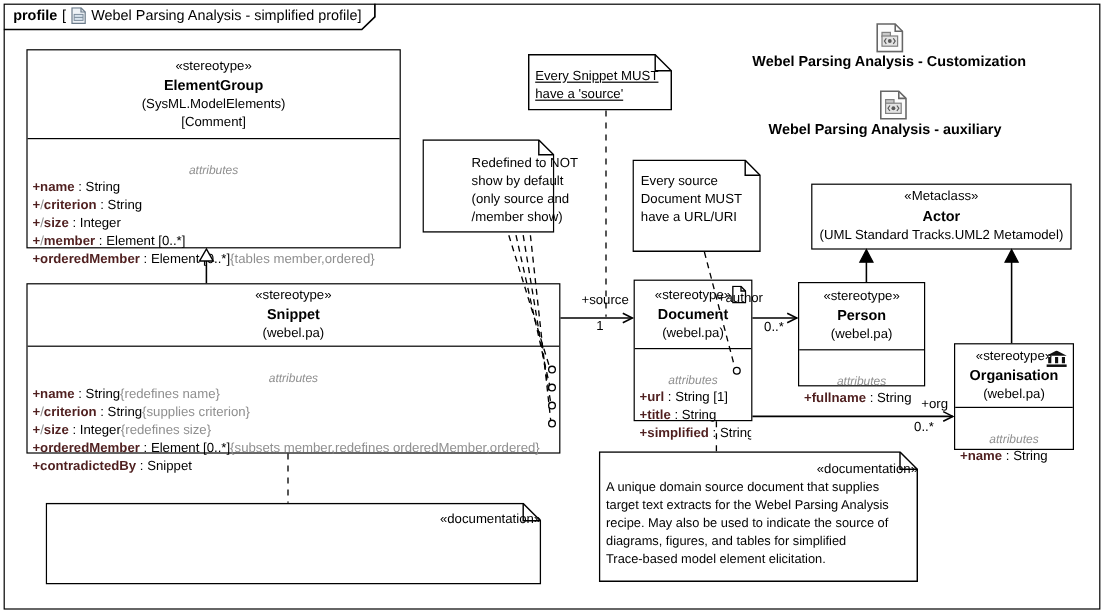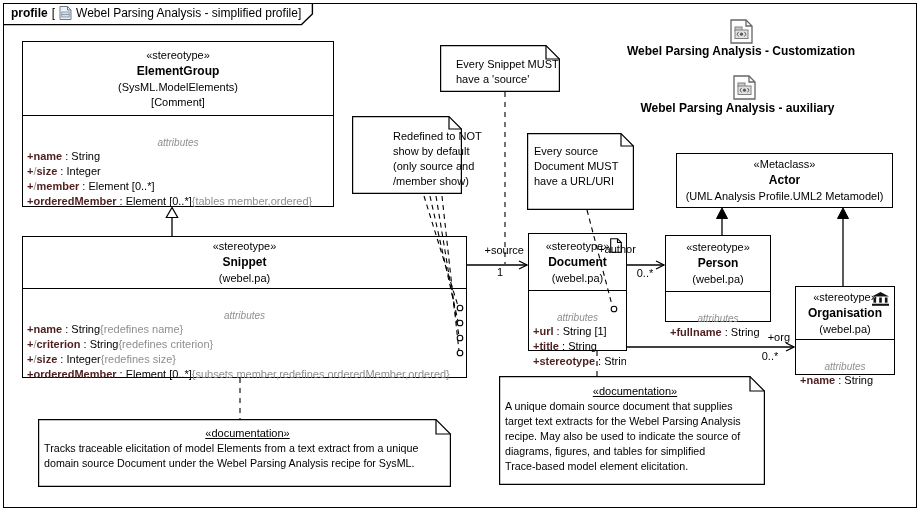--- a/index.html
+++ b/index.html
@@ -17,21 +17,21 @@
   .cls-qual{font-size:11px;line-height:15px;}
   .cls-attrs{border-top:1.2px solid #000;padding:1px 4px 0 4px;overflow:hidden;}
   .attrs-label{font-size:10px;font-style:italic;color:var(--muted,#8f8f8f);text-align:center;line-height:13px;margin-top:19px;}
   .attr-row{font-size:11px;line-height:15px;white-space:nowrap;}
   .tok-m{color:var(--attr-color,#4f1f1f);font-weight:bold;}
   .tok-b{color:#000;}
   .tok-g{color:var(--muted,#8f8f8f);}
   .note{z-index:2;}
   .note-bg{position:absolute;left:0;top:0;}
   .note-text{position:relative;font-size:11px;line-height:15px;white-space:nowrap;}
-  .doc-stereo{font-size:11px;line-height:15px;text-align:center;text-decoration:underline;}
+  .doc-stereo{font-size:11px;line-height:15px;text-align:right;}
   .doc-lines{font-size:10.7px;line-height:15px;white-space:nowrap;}
   .edge-label{font-size:11px;line-height:13px;white-space:nowrap;z-index:3;}
   .shortcut-label{font-size:12px;font-weight:bold;text-align:center;white-space:nowrap;z-index:2;}
   #connectors{left:0;top:0;z-index:4;pointer-events:none;}
 </style>
 </head>
 <body>
 
 <div class="abs frame"></div>
 
@@ -54,60 +54,62 @@
   <div class="cls-hdr" style="height:73px;">
     <div class="cls-stereo">«stereotype»</div>
     <div class="cls-name">ElementGroup</div>
     <div class="cls-qual">(SysML.ModelElements)</div>
     <div class="cls-qual">[Comment]</div>
   </div>
   <div class="cls-attrs">
     <div class="attrs-label">attributes</div>
     <div>
         <div class="attr-row"><span class="tok-m">+name</span><span class="tok-b"> : String</span></div>
+        <div class="attr-row"><span class="tok-m">+</span><span class="tok-g">/</span><span class="tok-m">criterion</span><span class="tok-b"> : String</span></div>
         <div class="attr-row"><span class="tok-m">+</span><span class="tok-g">/</span><span class="tok-m">size</span><span class="tok-b"> : Integer</span></div>
         <div class="attr-row"><span class="tok-m">+</span><span class="tok-g">/</span><span class="tok-m">member</span><span class="tok-b"> : Element [0..*]</span></div>
         <div class="attr-row"><span class="tok-m">+orderedMember</span><span class="tok-b"> : Element [0..*]</span><span class="tok-g">{tables member,ordered}</span></div>
       </div>
   </div>
 </div>
 
 <div class="abs uml-class" style="left:22px;top:236px;width:445px;height:142px;">
   <div class="cls-hdr" style="height:51px;">
     <div class="cls-stereo">«stereotype»</div>
     <div class="cls-name">Snippet</div>
     <div class="cls-qual">(webel.pa)</div>
   </div>
   <div class="cls-attrs">
     <div class="attrs-label">attributes</div>
     <div>
         <div class="attr-row"><span class="tok-m">+name</span><span class="tok-b"> : String</span><span class="tok-g">{redefines name}</span></div>
-        <div class="attr-row"><span class="tok-m">+</span><span class="tok-g">/</span><span class="tok-m">criterion</span><span class="tok-b"> : String</span><span class="tok-g">{redefines criterion}</span></div>
+        <div class="attr-row"><span class="tok-m">+</span><span class="tok-g">/</span><span class="tok-m">criterion</span><span class="tok-b"> : String</span><span class="tok-g">{supplies criterion}</span></div>
         <div class="attr-row"><span class="tok-m">+</span><span class="tok-g">/</span><span class="tok-m">size</span><span class="tok-b"> : Integer</span><span class="tok-g">{redefines size}</span></div>
         <div class="attr-row"><span class="tok-m">+orderedMember</span><span class="tok-b"> : Element [0..*]</span><span class="tok-g">{subsets member,redefines orderedMember,ordered}</span></div>
+        <div class="attr-row"><span class="tok-m">+contradictedBy</span><span class="tok-b"> : Snippet</span></div>
       </div>
   </div>
 </div>
 
 <div class="abs uml-class" style="left:528px;top:233px;width:99px;height:118px;">
   <div class="cls-hdr" style="height:56px;">
     <svg class="abs" style="right:4px;top:4px;" width="12" height="15" viewBox="0 0 12 15">
       <path d="M0.7,0.7 H7.5 L11.3,4.5 V14.3 H0.7 Z" fill="#fff" stroke="#000" stroke-width="1.1"></path>
       <path d="M7.5,0.7 V4.5 H11.3" fill="none" stroke="#000" stroke-width="1.1"></path>
     </svg>
     <div class="cls-stereo">«stereotype»</div>
     <div class="cls-name">Document</div>
     <div class="cls-qual">(webel.pa)</div>
   </div>
   <div class="cls-attrs">
     <div class="attrs-label">attributes</div>
     <div>
         <div class="attr-row"><span class="tok-m">+url</span><span class="tok-b"> : String [1]</span></div>
         <div class="attr-row"><span class="tok-m">+title</span><span class="tok-b"> : String</span></div>
-        <div class="attr-row"><span class="tok-m">+stereotype</span><span class="tok-b"> : String</span></div>
+        <div class="attr-row"><span class="tok-m">+simplified</span><span class="tok-b"> : String</span></div>
       </div>
   </div>
 </div>
 
 <div class="abs uml-class" style="left:665px;top:235px;width:106px;height:87px;">
   <div class="cls-hdr" style="height:55px;">
     <div class="cls-stereo">«stereotype»</div>
     <div class="cls-name">Person</div>
     <div class="cls-qual">(webel.pa)</div>
   </div>
@@ -116,21 +118,21 @@
     <div>
         <div class="attr-row"><span class="tok-m">+fullname</span><span class="tok-b"> : String</span></div>
       </div>
   </div>
 </div>
 
 <div class="abs uml-class" style="left:676px;top:153px;width:217px;height:55px;">
   <div class="cls-hdr" style="height:52px;">
     <div class="cls-stereo">«Metaclass»</div>
     <div class="cls-name">Actor</div>
-    <div class="cls-qual">(UML Analysis Profile.UML2 Metamodel)</div>
+    <div class="cls-qual">(UML Standard Tracks.UML2 Metamodel)</div>
   </div>
 </div>
 
 <div class="abs uml-class" style="left:795px;top:286px;width:100px;height:89px;">
   <div class="cls-hdr" style="height:52px;">
     <svg class="abs" style="right:5px;top:5px;" width="17" height="14" viewBox="0 0 17 14">
       <polygon points="8.5,0 17,4.5 0,4.5" fill="#111"></polygon>
       <rect x="1.5" y="5.5" width="2.6" height="5.2" fill="#111"></rect>
       <rect x="7.2" y="5.5" width="2.6" height="5.2" fill="#111"></rect>
       <rect x="12.9" y="5.5" width="2.6" height="5.2" fill="#111"></rect>
@@ -159,21 +161,21 @@
       <div>(only source and</div>
       <div>/member show)</div>
     </div>
 </div>
 
 <div class="abs note" style="left:440px;top:45px;width:120px;height:47px;">
   <svg class="note-bg" width="120" height="47" viewBox="0 0 120 47">
     <path d="M0.6,0.6 H106 L119.4,14 V46.4 H0.6 Z" fill="#fff" stroke="#000" stroke-width="1.2"></path>
     <path d="M106,0.6 V14 H119.4" fill="none" stroke="#000" stroke-width="1.2"></path>
   </svg>
-  <div class="note-text" style="padding:12px 0 0 16px;">
+  <div class="note-text" style="padding:12px 0 0 6px;text-decoration:underline;">
       <div>Every Snippet MUST</div>
       <div>have a 'source'</div>
     </div>
 </div>
 
 <div class="abs note" style="left:527px;top:133px;width:107px;height:93px;">
   <svg class="note-bg" width="107" height="77" viewBox="0 0 107 77">
     <path d="M0.6,0.6 H94 L106.4,13 V76.4 H0.6 Z" fill="#fff" stroke="#000" stroke-width="1.2"></path>
     <path d="M94,0.6 V13 H106.4" fill="none" stroke="#000" stroke-width="1.2"></path>
   </svg>
@@ -184,24 +186,20 @@
     </div>
 </div>
 
 <div class="abs note" style="left:38px;top:419px;width:413px;height:68px;">
   <svg class="note-bg" width="413" height="68" viewBox="0 0 413 68">
     <path d="M0.6,0.6 H398 L412.4,15 V67.4 H0.6 Z" fill="#fff" stroke="#000" stroke-width="1.2"></path>
     <path d="M398,0.6 V15 H412.4" fill="none" stroke="#000" stroke-width="1.2"></path>
   </svg>
   <div class="note-text" style="padding:7px 0 0 6px;">
     <div class="doc-stereo">«documentation»</div>
-    <div class="doc-lines">
-        <div>Tracks traceable elicitation of model Elements from a text extract from a unique</div>
-        <div>domain source Document under the Webel Parsing Analysis recipe for SysML.</div>
-      </div>
   </div>
 </div>
 
 <div class="abs note" style="left:499px;top:376px;width:266px;height:109px;">
   <svg class="note-bg" width="266" height="109" viewBox="0 0 266 109">
     <path d="M0.6,0.6 H251 L265.4,15 V108.4 H0.6 Z" fill="#fff" stroke="#000" stroke-width="1.2"></path>
     <path d="M251,0.6 V15 H265.4" fill="none" stroke="#000" stroke-width="1.2"></path>
   </svg>
   <div class="note-text" style="padding:8px 0 0 6px;">
     <div class="doc-stereo">«documentation»</div>

